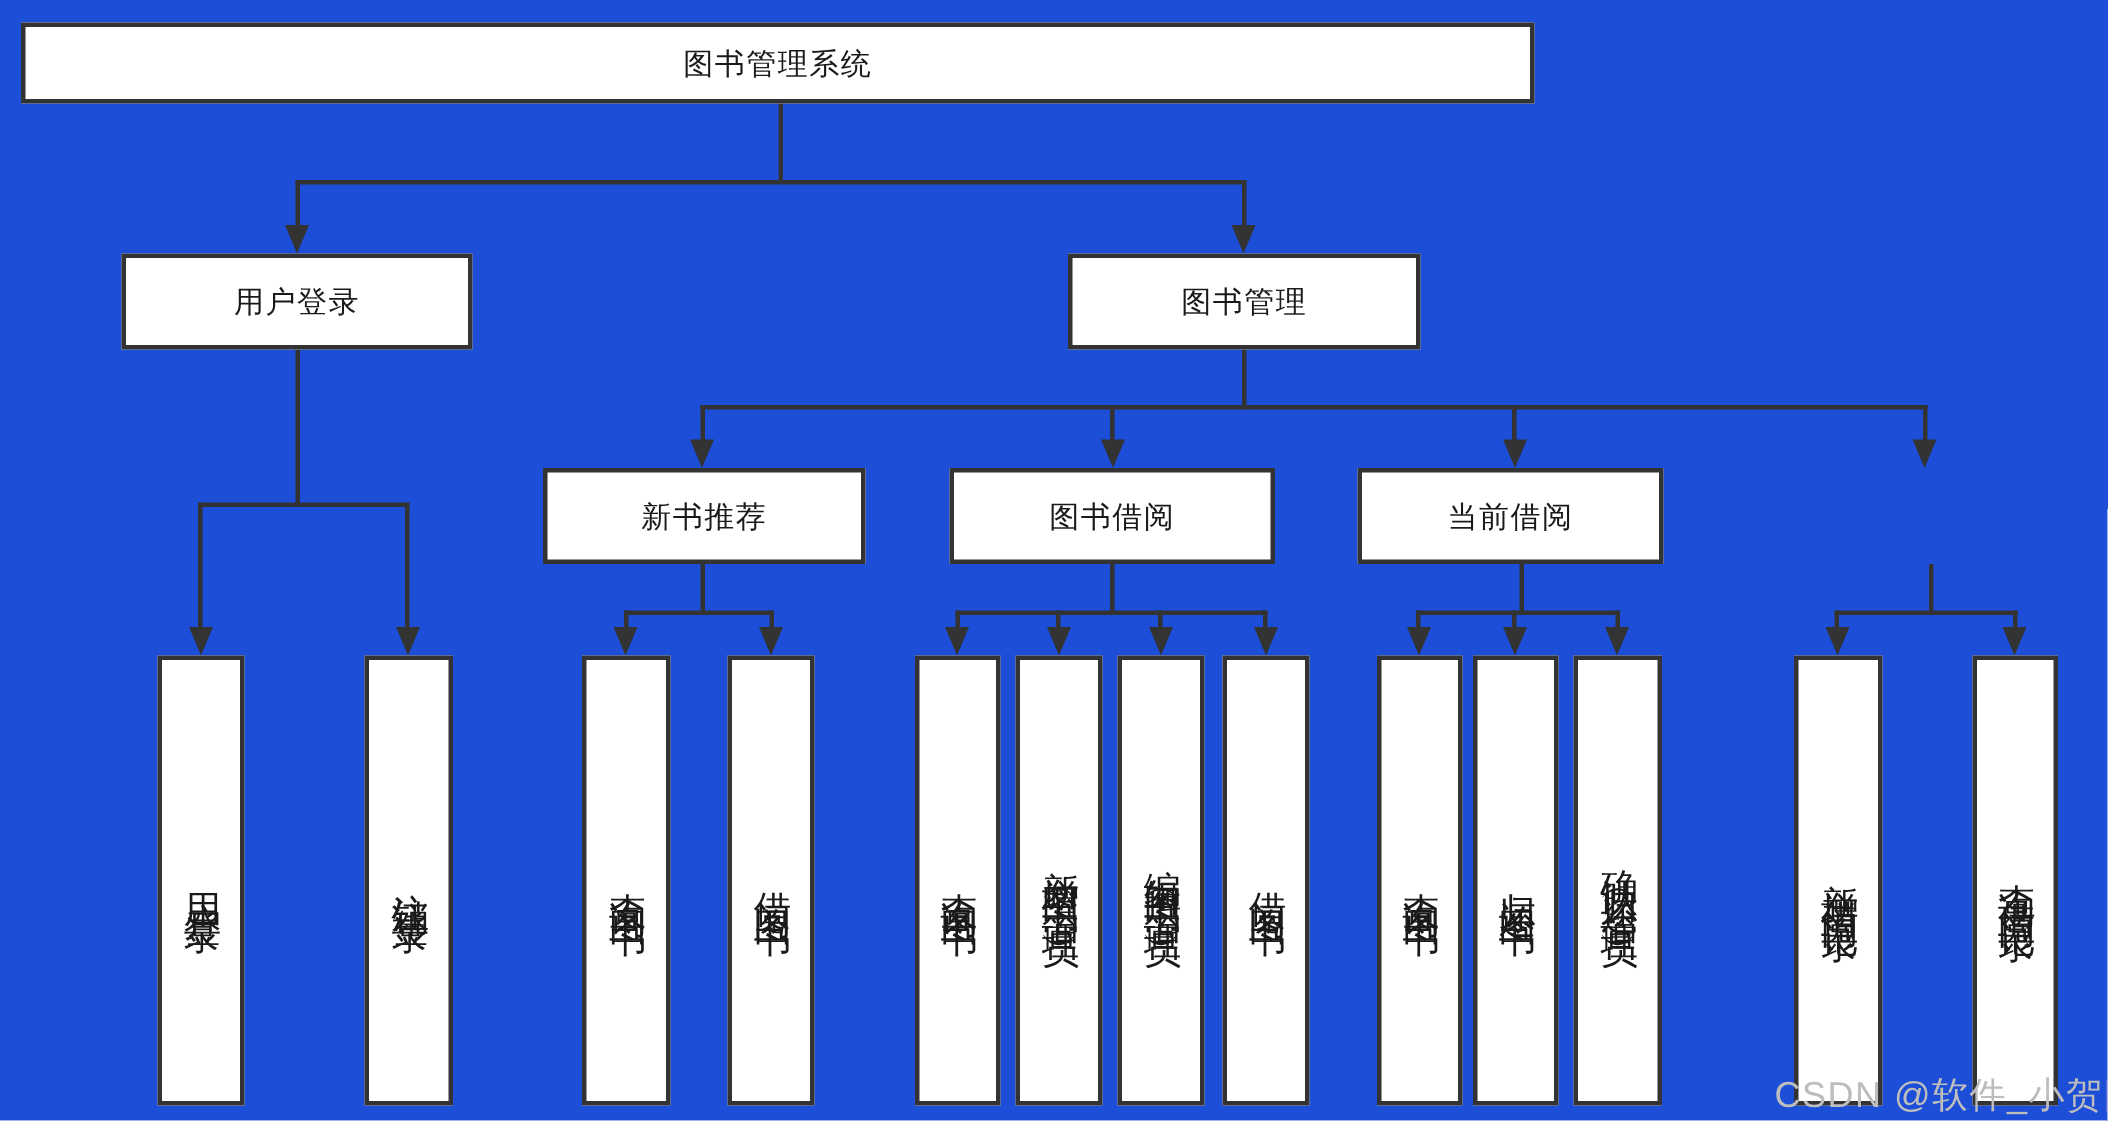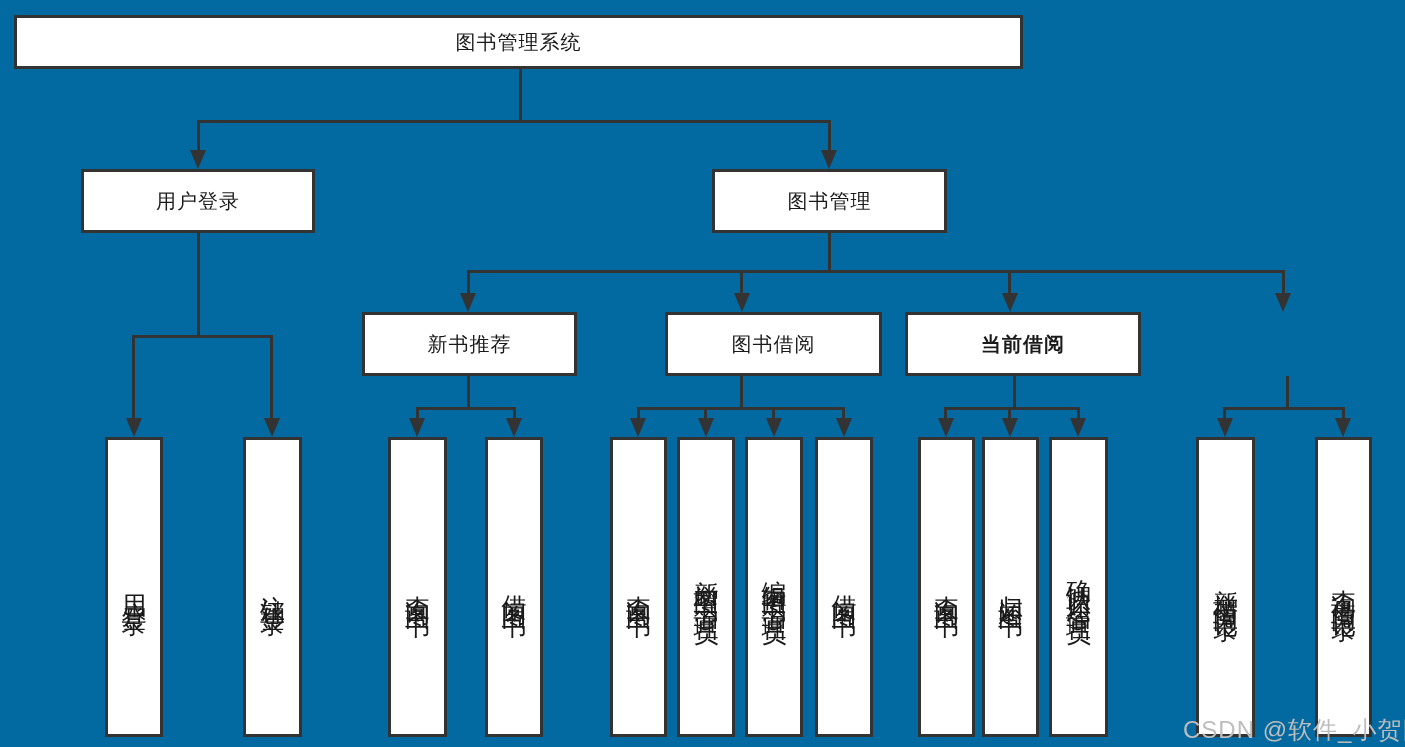--- a/index.html
+++ b/index.html
@@ -1,20 +1,20 @@
 <!DOCTYPE html>
 <html><head>
 <meta charset="utf-8">
 <style>
   html, body { margin: 0; padding: 0; background: #ffffff; }
   .stage {
     position: relative;
     width: 1405px;
     height: 747px;
-    background: #0369a1;
+    background: #1d4ed8;
     font-family: "Liberation Sans", sans-serif;
     overflow: hidden;
   }
   .box {
     position: absolute;
     box-sizing: border-box;
     border: 3px solid #333333;
     background: #ffffff;
     color: #1a1a1a;
     display: flex;
@@ -111,22 +111,22 @@
       <div class="arrow" style="left: 1217px; top: 418px;"></div>
       <div class="arrow" style="left: 1335px; top: 418px;"></div>
     </div>
 
   <div class="box hbox" style="left:14px; top:15px; width:1009px; height:54px;">图书管理系统</div>
 
   <div class="box hbox" style="left:81px; top:169px; width:234px; height:64px;">用户登录</div>
   <div class="box hbox" style="left:712px; top:169px; width:235px; height:64px;">图书管理</div>
 
   <div class="box hbox" style="left:362px; top:312px; width:215px; height:64px;">新书推荐</div>
-  <div class="box hbox" style="left:633px; top:312px; width:217px; height:64px;margin-left:32px;">图书借阅</div>
-  <div class="box hbox" style="left:905px; top:312px; width:236px; height:64px;font-weight:bold;">当前借阅</div>
+  <div class="box hbox" style="left:633px; top:312px; width:217px; height:64px;">图书借阅</div>
+  <div class="box hbox" style="left:905px; top:312px; width:204px; height:64px;">当前借阅</div>
 
   <div class="box vbox" style="left:105px; width:58px;">用户登录</div>
   <div class="box vbox" style="left:243px; width:59px;">注销登录</div>
 
   <div class="box vbox" style="left:388px; width:59px;">查询图书</div>
   <div class="box vbox" style="left:485px; width:58px;">借阅图书</div>
 
   <div class="box vbox" style="left:610px; width:57px;">查询图书</div>
   <div class="box vbox" style="left:677px; width:58px;">新增图书（管理员）</div>
   <div class="box vbox" style="left:745px; width:58px;">编辑图书（管理员）</div>

